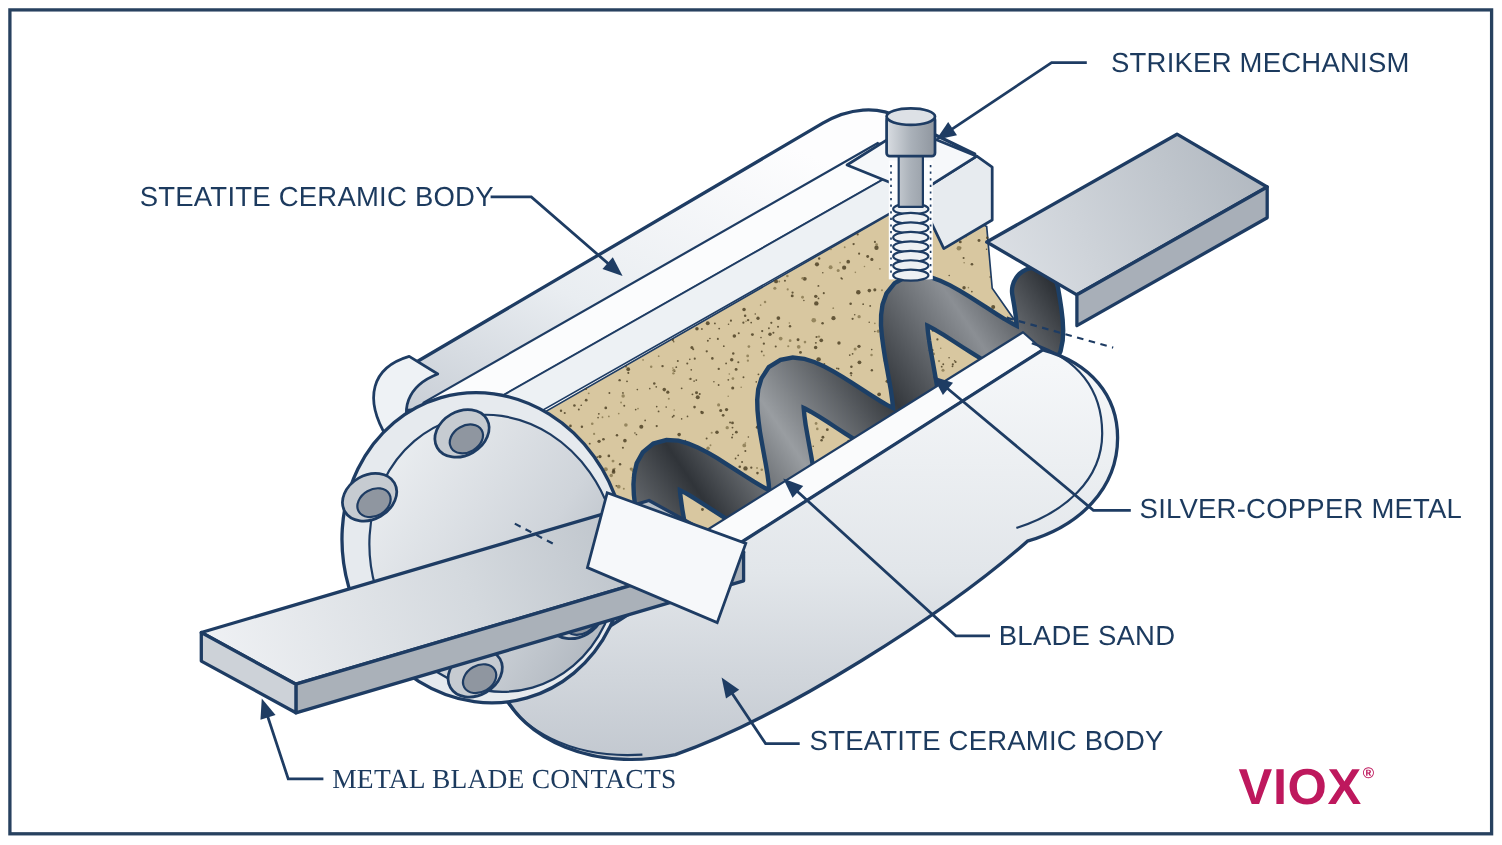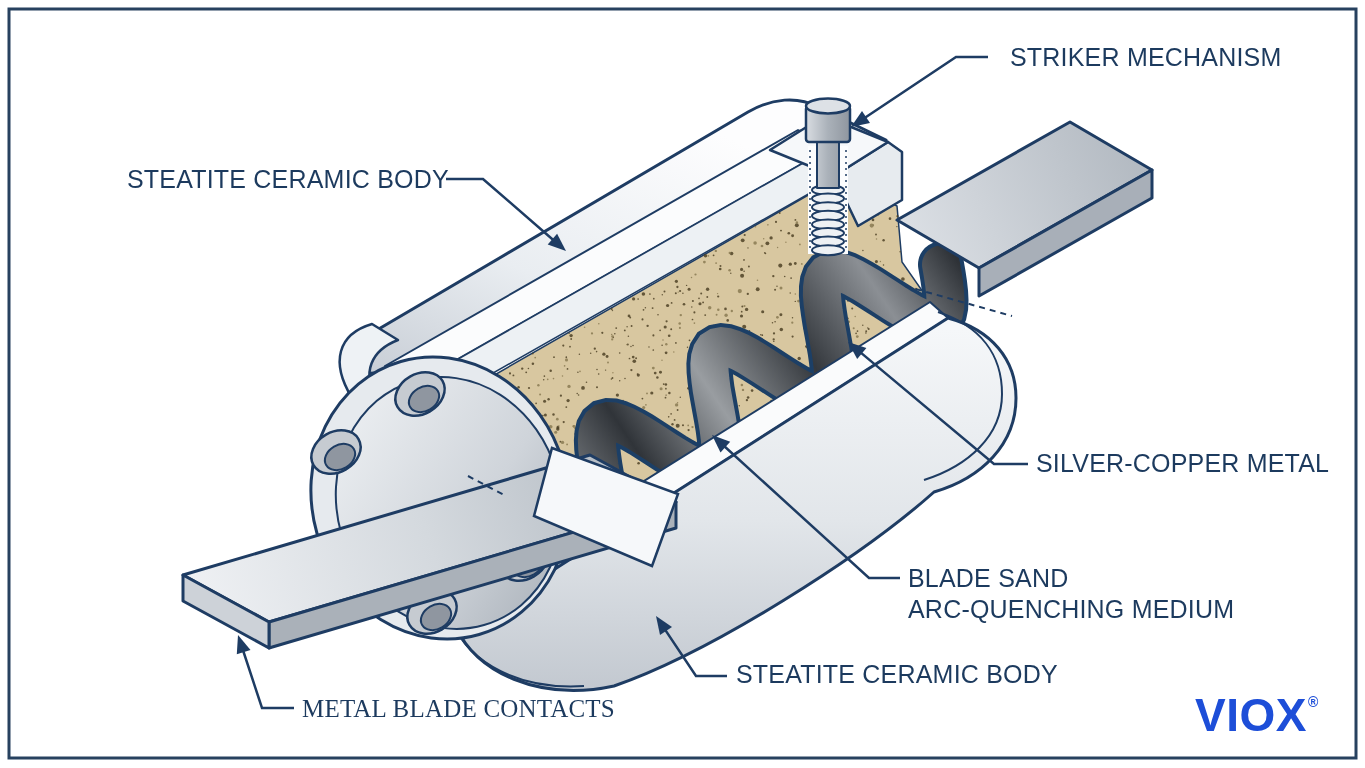--- a/index.html
+++ b/index.html
@@ -12,21 +12,21 @@
     position:absolute;color:#1c3a5e;font-size:25px;line-height:31px;
     font-weight:400;letter-spacing:0.2px;white-space:nowrap;
   }
   #lbl-striker{left:964px;top:42px;margin-left:46px;}
   #lbl-ceramic-top{left:127px;top:164px;}
   #lbl-silver{left:1036px;top:448px;}
   #lbl-quartz{left:908px;top:563px;}
   #lbl-ceramic-bottom{left:736px;top:659px;}
   #lbl-blades{left:302px;top:693px;font-family:Liberation Serif, serif;}
   #logo{
-    position:absolute;left:1195px;top:692px;color:#1d4ed8;
+    position:absolute;left:1126px;top:692px;color:#be185d;
     font-size:46px;font-weight:800;letter-spacing:0.5px;line-height:46px;
   }
   #logo .reg{font-size:14px;font-weight:700;position:relative;top:-24px;left:1px;}
 </style>
 </head>
 <body>
 
 <div id="stage">
 
 <svg id="artwork" width="1365" height="768" viewBox="0 0 1365 768" xmlns="http://www.w3.org/2000/svg">
@@ -969,21 +969,20 @@
 <div class="lbl" id="lbl-striker">STRIKER MECHANISM</div>
 
 <div class="lbl" id="lbl-ceramic-top">STEATITE CERAMIC BODY</div>
 
 <div class="lbl" id="lbl-silver">
   <div>SILVER-COPPER METAL</div>
 </div>
 
 <div class="lbl" id="lbl-quartz">
   <div>BLADE SAND</div>
-  <div>ARC-QUENCHING MEDIUM</div>
 </div>
 
 <div class="lbl" id="lbl-ceramic-bottom">STEATITE CERAMIC BODY</div>
 
 <div class="lbl" id="lbl-blades">METAL BLADE CONTACTS</div>
 
 <div id="logo">
   <span>VIOX</span><span class="reg">®</span>
 </div>
 

